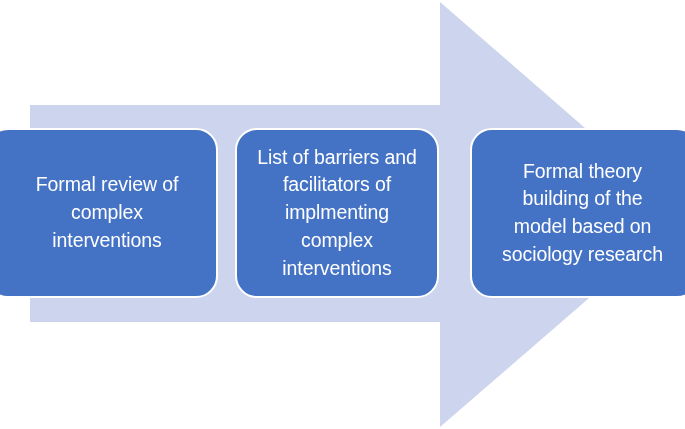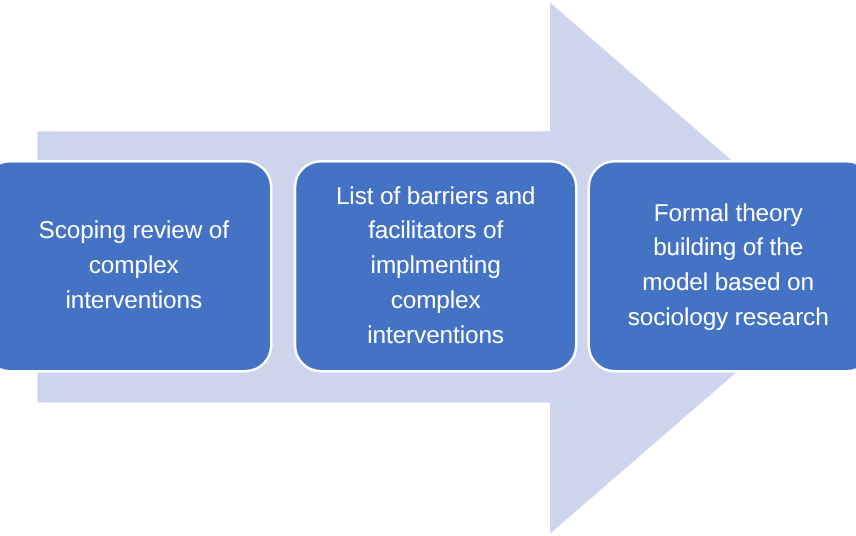--- a/index.html
+++ b/index.html
@@ -50,21 +50,21 @@
     justify-content: center;
     padding: 4px 10px;
   }
 
   .stage-box-1 {
     left: -14px;
     width: 232px;
   }
   .stage-box-2 {
     left: 235px;
-    width: 227px;
+    width: 204px;
     justify-content: center;
   }
   .stage-box-3 {
     left: 470px;
     width: 229px;
   }
 
   .stage-label {
     color: #FFFFFF;
     font-family: "Liberation Sans", sans-serif;
@@ -83,21 +83,21 @@
 
 <div id="diagram-canvas">
 
   <svg id="process-arrow" viewBox="0 0 685 429" width="685" height="429" xmlns="http://www.w3.org/2000/svg">
     <polygon fill="#CDD5EE" points="30,105 440,105 440,2 685,215 440,427 440,322 30,322"></polygon>
   </svg>
 
   <div class="stage-row">
 
     <div class="stage-box stage-box-1">
-      <span class="stage-label">Scoping review of
+      <span class="stage-label">Formal review of
 complex
 interventions</span>
     </div>
 
     <div class="stage-box stage-box-2">
       <span class="stage-label">List of barriers and
 facilitators of
 implmenting
 complex
 interventions</span>

